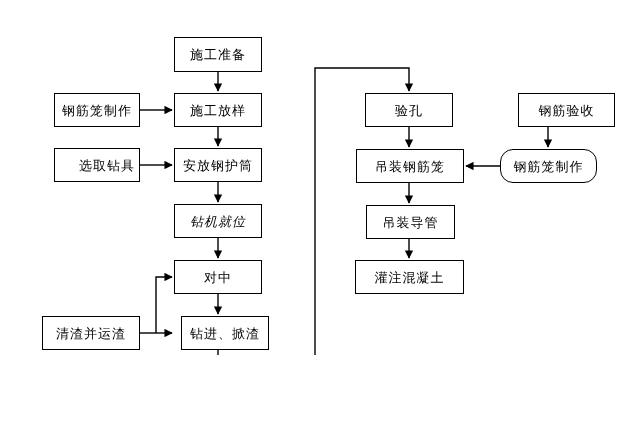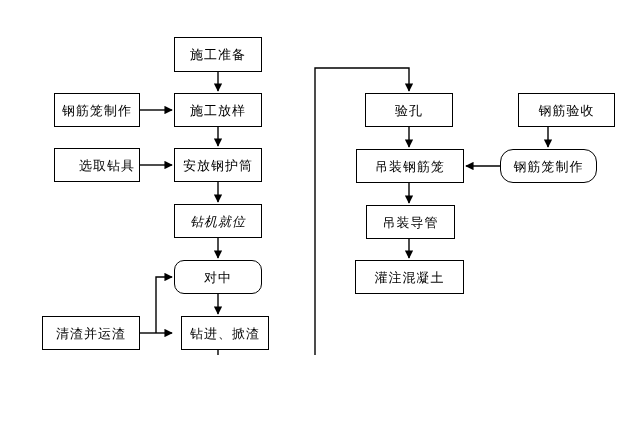--- a/index.html
+++ b/index.html
@@ -103,21 +103,21 @@
   </div>
   <div class="node" style="left:54px;top:148px;width:86px;height:34px;padding-left:20px;">
     <span class="label">选取钻具</span>
   </div>
   <div class="node" style="left:174px;top:148px;width:88px;height:34px;">
     <span class="label">安放钢护筒</span>
   </div>
   <div class="node" style="left:174px;top:204px;width:88px;height:34px;font-style:italic;">
     <span class="label">钻机就位</span>
   </div>
-  <div class="node" style="left:174px;top:260px;width:88px;height:34px;border-radius:10px;">
+  <div class="node" style="left:174px;top:260px;width:88px;height:34px;">
     <span class="label">对中</span>
   </div>
   <div class="node" style="left:42px;top:316px;width:98px;height:34px;">
     <span class="label">清渣并运渣</span>
   </div>
   <div class="node" style="left:174px;top:316px;width:88px;height:34px;margin-left:7px;">
     <span class="label">钻进、掀渣</span>
   </div>
   <div class="node" style="left:174px;top:371px;width:88px;height:34px;">
     <span class="label">清孔</span>

